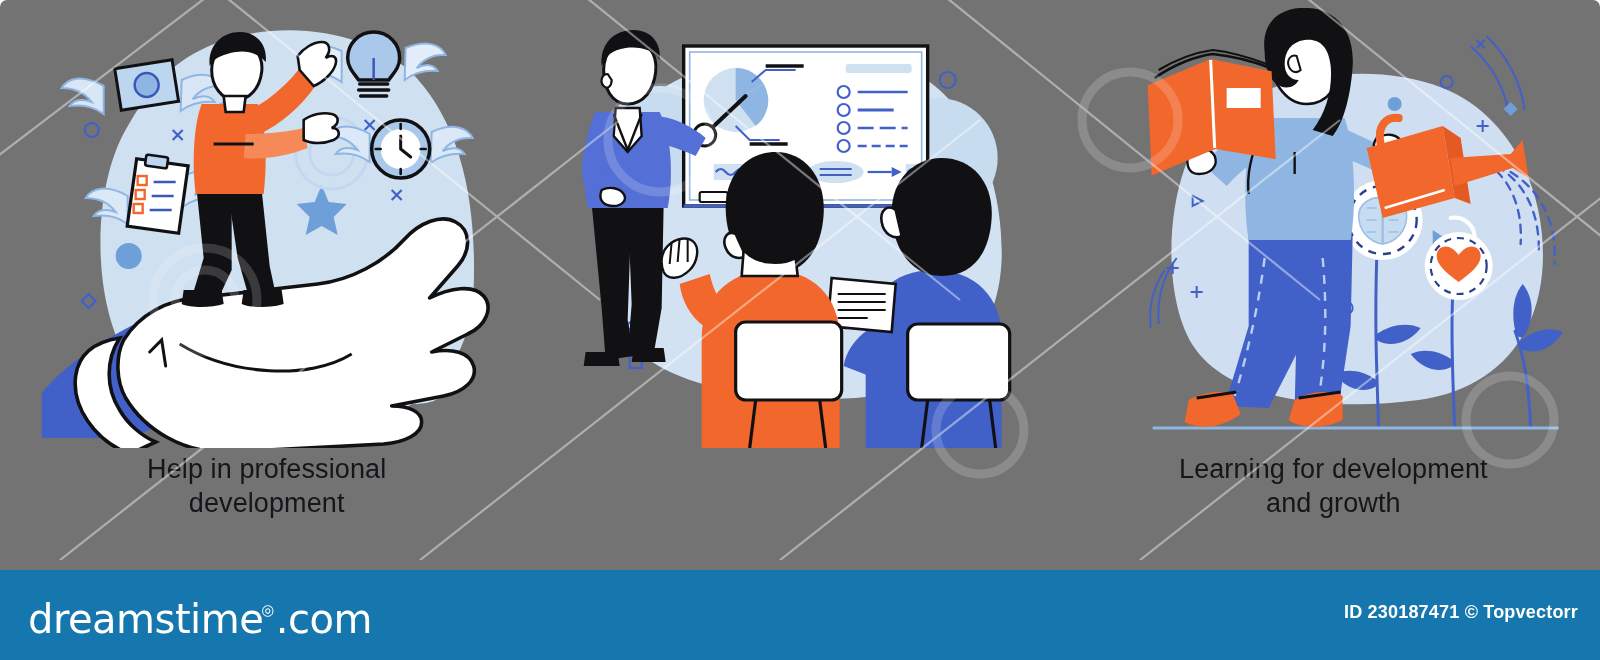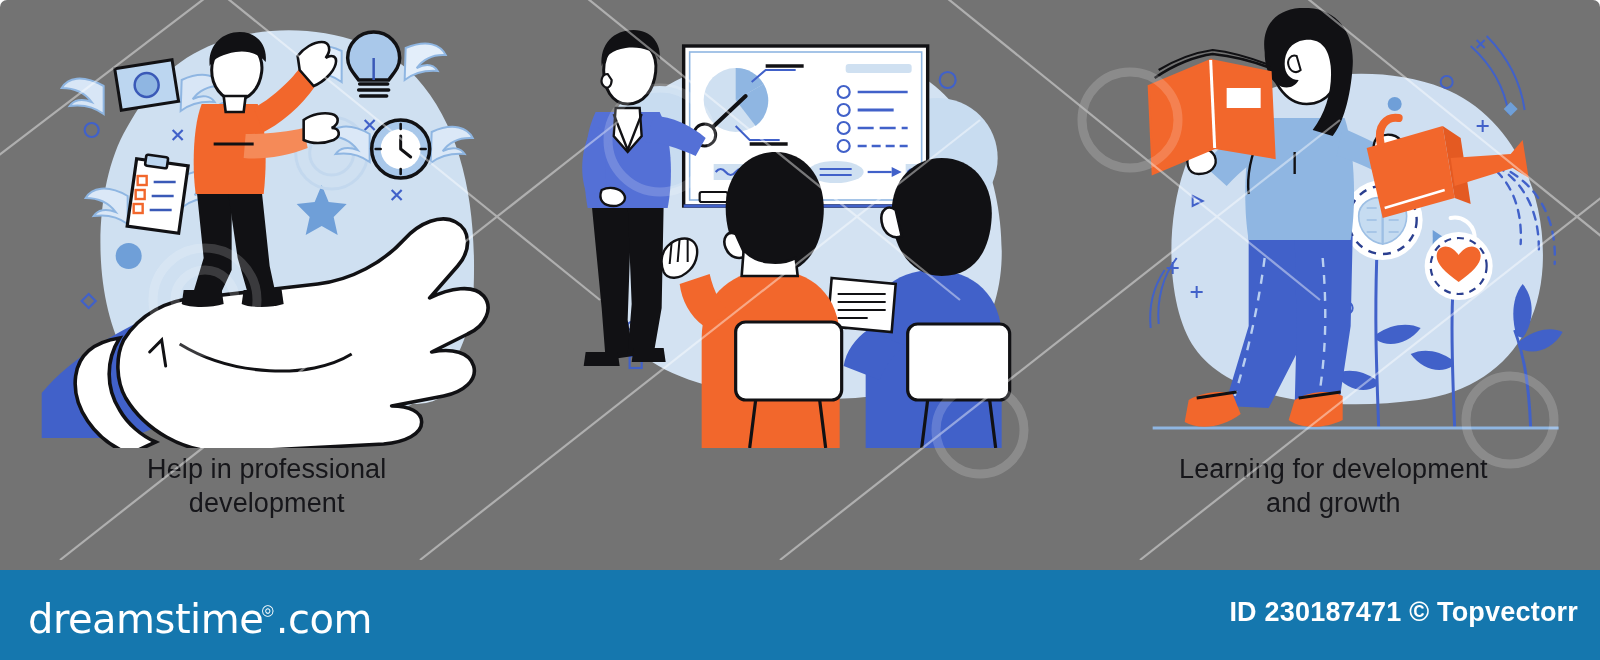--- a/index.html
+++ b/index.html
@@ -81,21 +81,21 @@
     vertical-align: super;
     position: relative;
     top: -4px;
     left: -2px;
   }
   .footer-credit {
     position: absolute;
     right: 22px;
     top: 26px;
     color: #ffffff;
-    font-size: 27px;
+    font-size: 18px;
     line-height: 32px;
     font-family: "Liberation Sans", sans-serif;
     font-weight: bold;
     letter-spacing: 0.2px;
   }
   
   .watermark-lines {
     position: absolute;
     left: 0; top: 0;
     width: 1600px; height: 560px;

